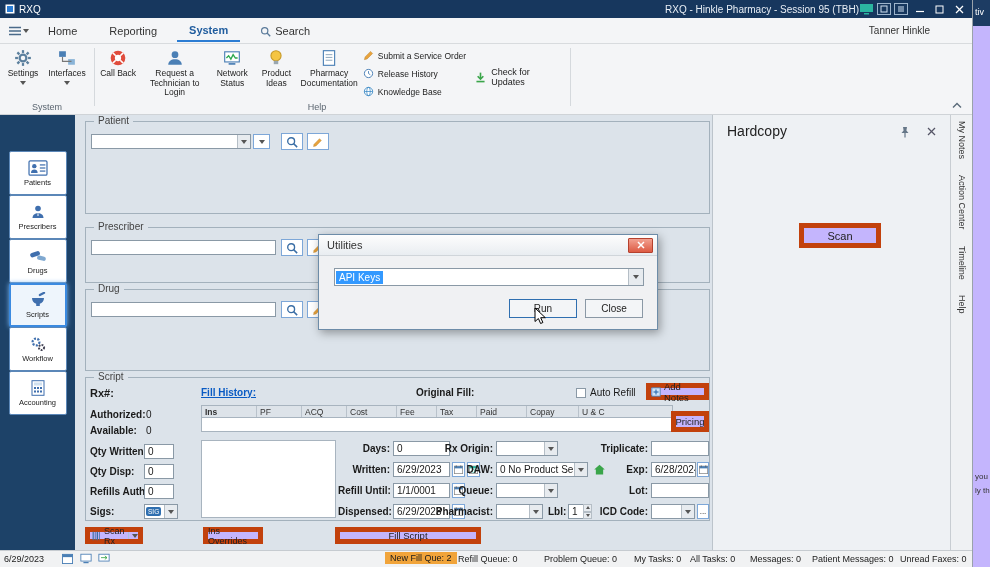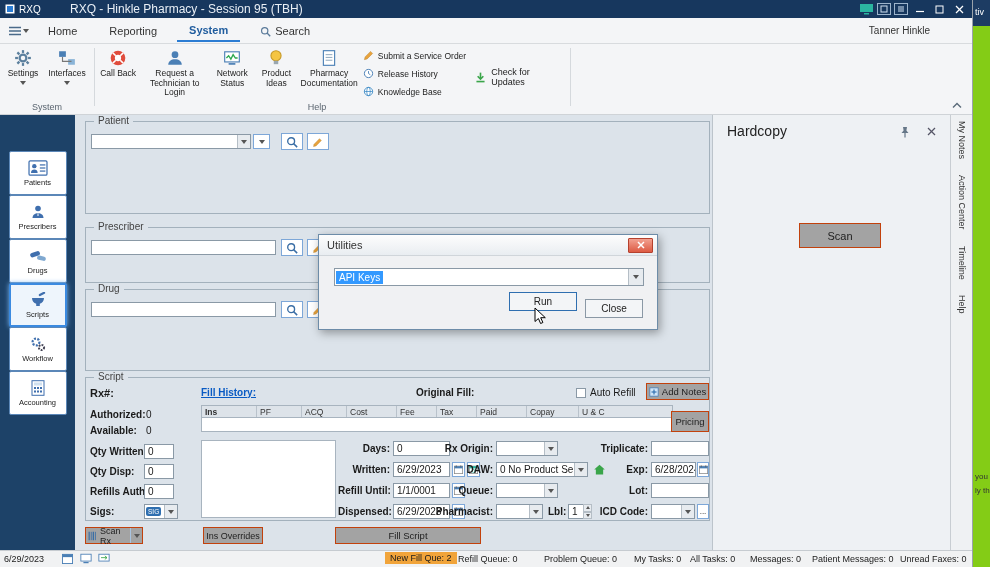--- a/index.html
+++ b/index.html
@@ -3,21 +3,21 @@
 <meta charset="utf-8">
 <style>
   * { margin:0; padding:0; box-sizing:border-box; }
   html,body { width:990px; height:567px; overflow:hidden; font-family:"Liberation Sans",sans-serif; background:#cfd6dd; position:relative; }
   .ab { position:absolute; }
   svg { display:block; }
 
   
   .titlebar { left:0; top:0; width:972px; height:18px; background:#17375e; color:#fff; display:flex; align-items:center; font-size:10px; }
   .tb-left { display:flex; align-items:center; gap:4px; padding-left:5px; width:70px; }
-  .tb-title { flex:1; text-align:left; font-size:12px; color:#e8eef5; }
+  .tb-title { flex:1; text-align:right; font-size:10px; color:#e8eef5; }
   .tb-right { display:flex; align-items:center; gap:3px; padding-right:4px; }
   .tb-sq { width:14px; height:12px; border:1px solid #9db4cc; display:flex; align-items:center; justify-content:center; }
   .tb-ctl { width:17px; height:14px; display:flex; align-items:center; justify-content:center; }
 
   
   .menubar { left:0; top:18px; width:972px; height:26px; background:#f4f5f7; border-bottom:1px solid #d8dbde; display:flex; align-items:center; }
   .menu-btn { width:26px; height:20px; margin-left:6px; display:flex; align-items:center; justify-content:center; gap:2px; }
   .mtab { font-size:11px; color:#333; padding:5px 12px 4px 12px; margin:0 4px; white-space:nowrap; display:flex; align-items:flex-end; gap:4px; }
   .mtab.active { color:#1f5c9e; border-bottom:2px solid #2b7cd3; font-weight:bold; }
   .mb-user { margin-left:auto; margin-right:42px; font-size:10px; color:#333; }
@@ -43,21 +43,21 @@
 
   
   .main { left:75px; top:115px; width:637px; height:435px; background:#dce3ea; }
   .gbox { position:absolute; border:1px solid #a3b1bc; }
   .gb-label { position:absolute; top:-7px; left:8px; background:#dce3ea; padding:0 4px; font-size:10px; color:#444; }
   .fld { background:#fff; border:1px solid #8a99a6; height:15px; font-size:10px; color:#1a1a1a; display:flex; align-items:center; padding:0 3px; overflow:hidden; white-space:nowrap; }
   .cmb { background:#fff; border:1px solid #8a99a6; height:15px; display:flex; align-items:center; justify-content:space-between; font-size:10px; color:#1a1a1a; overflow:hidden; }
   .cmb .c-text { padding:0 3px; white-space:nowrap; overflow:hidden; }
   .cmb .c-box { width:13px; align-self:stretch; background:#e7ebef; border-left:1px solid #b5bec6; display:flex; align-items:center; justify-content:center; flex:none; }
   .icobtn { background:#fff; border:1px solid #7da7d8; display:flex; align-items:center; justify-content:center; }
-  .btn { background:#a3a3a3; border:1px solid #c2410c; display:flex; align-items:center; justify-content:center; font-size:9.5px; color:#222; gap:3px; }
+  .btn { background:#c4b5fd; border:5px solid #c2410c; display:flex; align-items:center; justify-content:center; font-size:9.5px; color:#222; gap:3px; }
   .lbl { font-size:10px; font-weight:bold; color:#1a1a1a; white-space:nowrap; }
   .val { font-size:10px; color:#1a1a1a; }
   .link { font-size:10px; font-weight:bold; color:#0a5bc4; text-decoration:underline; white-space:nowrap; }
   .thead { display:flex; background:#dde3e9; border:1px solid #a8b4bf; height:13px; }
   .th { font-size:8.5px; color:#333; border-right:1px solid #b9c2cb; padding-left:3px; display:flex; align-items:center; }
   .trow { background:#fff; border:1px solid #a8b4bf; border-top:none; height:14px; }
   .chk { width:10px; height:10px; background:#fff; border:1px solid #8a99a6; }
   .spin { width:9px; display:flex; flex-direction:column; }
   .spin div { flex:1; background:#e7ebef; border:1px solid #b5bec6; display:flex; align-items:center; justify-content:center; }
   .tri-up { width:0; height:0; border-left:2.5px solid transparent; border-right:2.5px solid transparent; border-bottom:3px solid #555; }
@@ -78,21 +78,21 @@
   
   .rstrip { left:950px; top:115px; width:22px; height:435px; background:#eff1f3; border-left:1px solid #c8cdd2; display:flex; flex-direction:column; align-items:center; padding-top:6px; gap:16px; }
   .vtab { writing-mode:vertical-rl; font-size:9px; color:#333; white-space:nowrap; }
 
   
   .statusbar { left:0; top:550px; width:972px; height:17px; background:#f1f2f3; border-top:1px solid #c6cbd0; font-size:9px; color:#222; }
   .sb-item { position:absolute; top:3px; white-space:nowrap; }
   .sb-hi { background:#f1a43a; padding:1px 5px; top:1px; color:#1a1a1a; }
 
   
-  .frag-strip { left:972px; top:0; width:18px; height:567px; background:#84cc16; border-left:1px solid #9aa2aa; }
+  .frag-strip { left:972px; top:0; width:18px; height:567px; background:#c4b5fd; border-left:1px solid #9aa2aa; }
   .frag-top { position:absolute; left:0; top:0; width:18px; height:26px; background:#1d3c63; color:#fff; font-size:9px; padding:7px 0 0 2px; }
   .frag-txt { position:absolute; left:2px; font-size:8px; color:#333; white-space:nowrap; }
 </style>
 </head>
 <body>
 
 <div class="ab titlebar">
   <div class="tb-left">
     <span>
         <svg width="10" height="10" viewBox="0 0 10 10">
@@ -728,21 +728,21 @@
           <line x1="7" y1="1" x2="1" y2="7" stroke="#fff" stroke-width="1.5"></line>
         </svg>
       </span>
   </div>
   <div class="ab cmb" style="left:15px; top:33px; width:310px; height:18px;">
     <span style="background:#3399ff; color:#fff; font-size:10px; padding:1px 3px; margin-left:1px;">API Keys</span>
     <span class="c-box" style="width:15px;">
         <span class="caret"></span>
       </span>
   </div>
-  <div class="dlg-btn dlg-run" style="left:190px; top:57px; width:68px;">
+  <div class="dlg-btn dlg-run" style="left:190px; top:64px; width:68px;">
       <span>Run</span>
     </div>
   <div class="dlg-btn" style="left:266px; top:64px; width:58px; border:1px solid #8a98a5;">
       <span>Close</span>
     </div>
 </div>
 
 <span class="ab" style="left:534px; top:307px; z-index:99;">
     <svg width="13" height="19" viewBox="0 0 13 19">
       <path d="M1 1v13.5l3.4-3 2.2 5 2.3-1-2.2-4.8h4.6z" fill="#fff" stroke="#000" stroke-width="1"></path>

